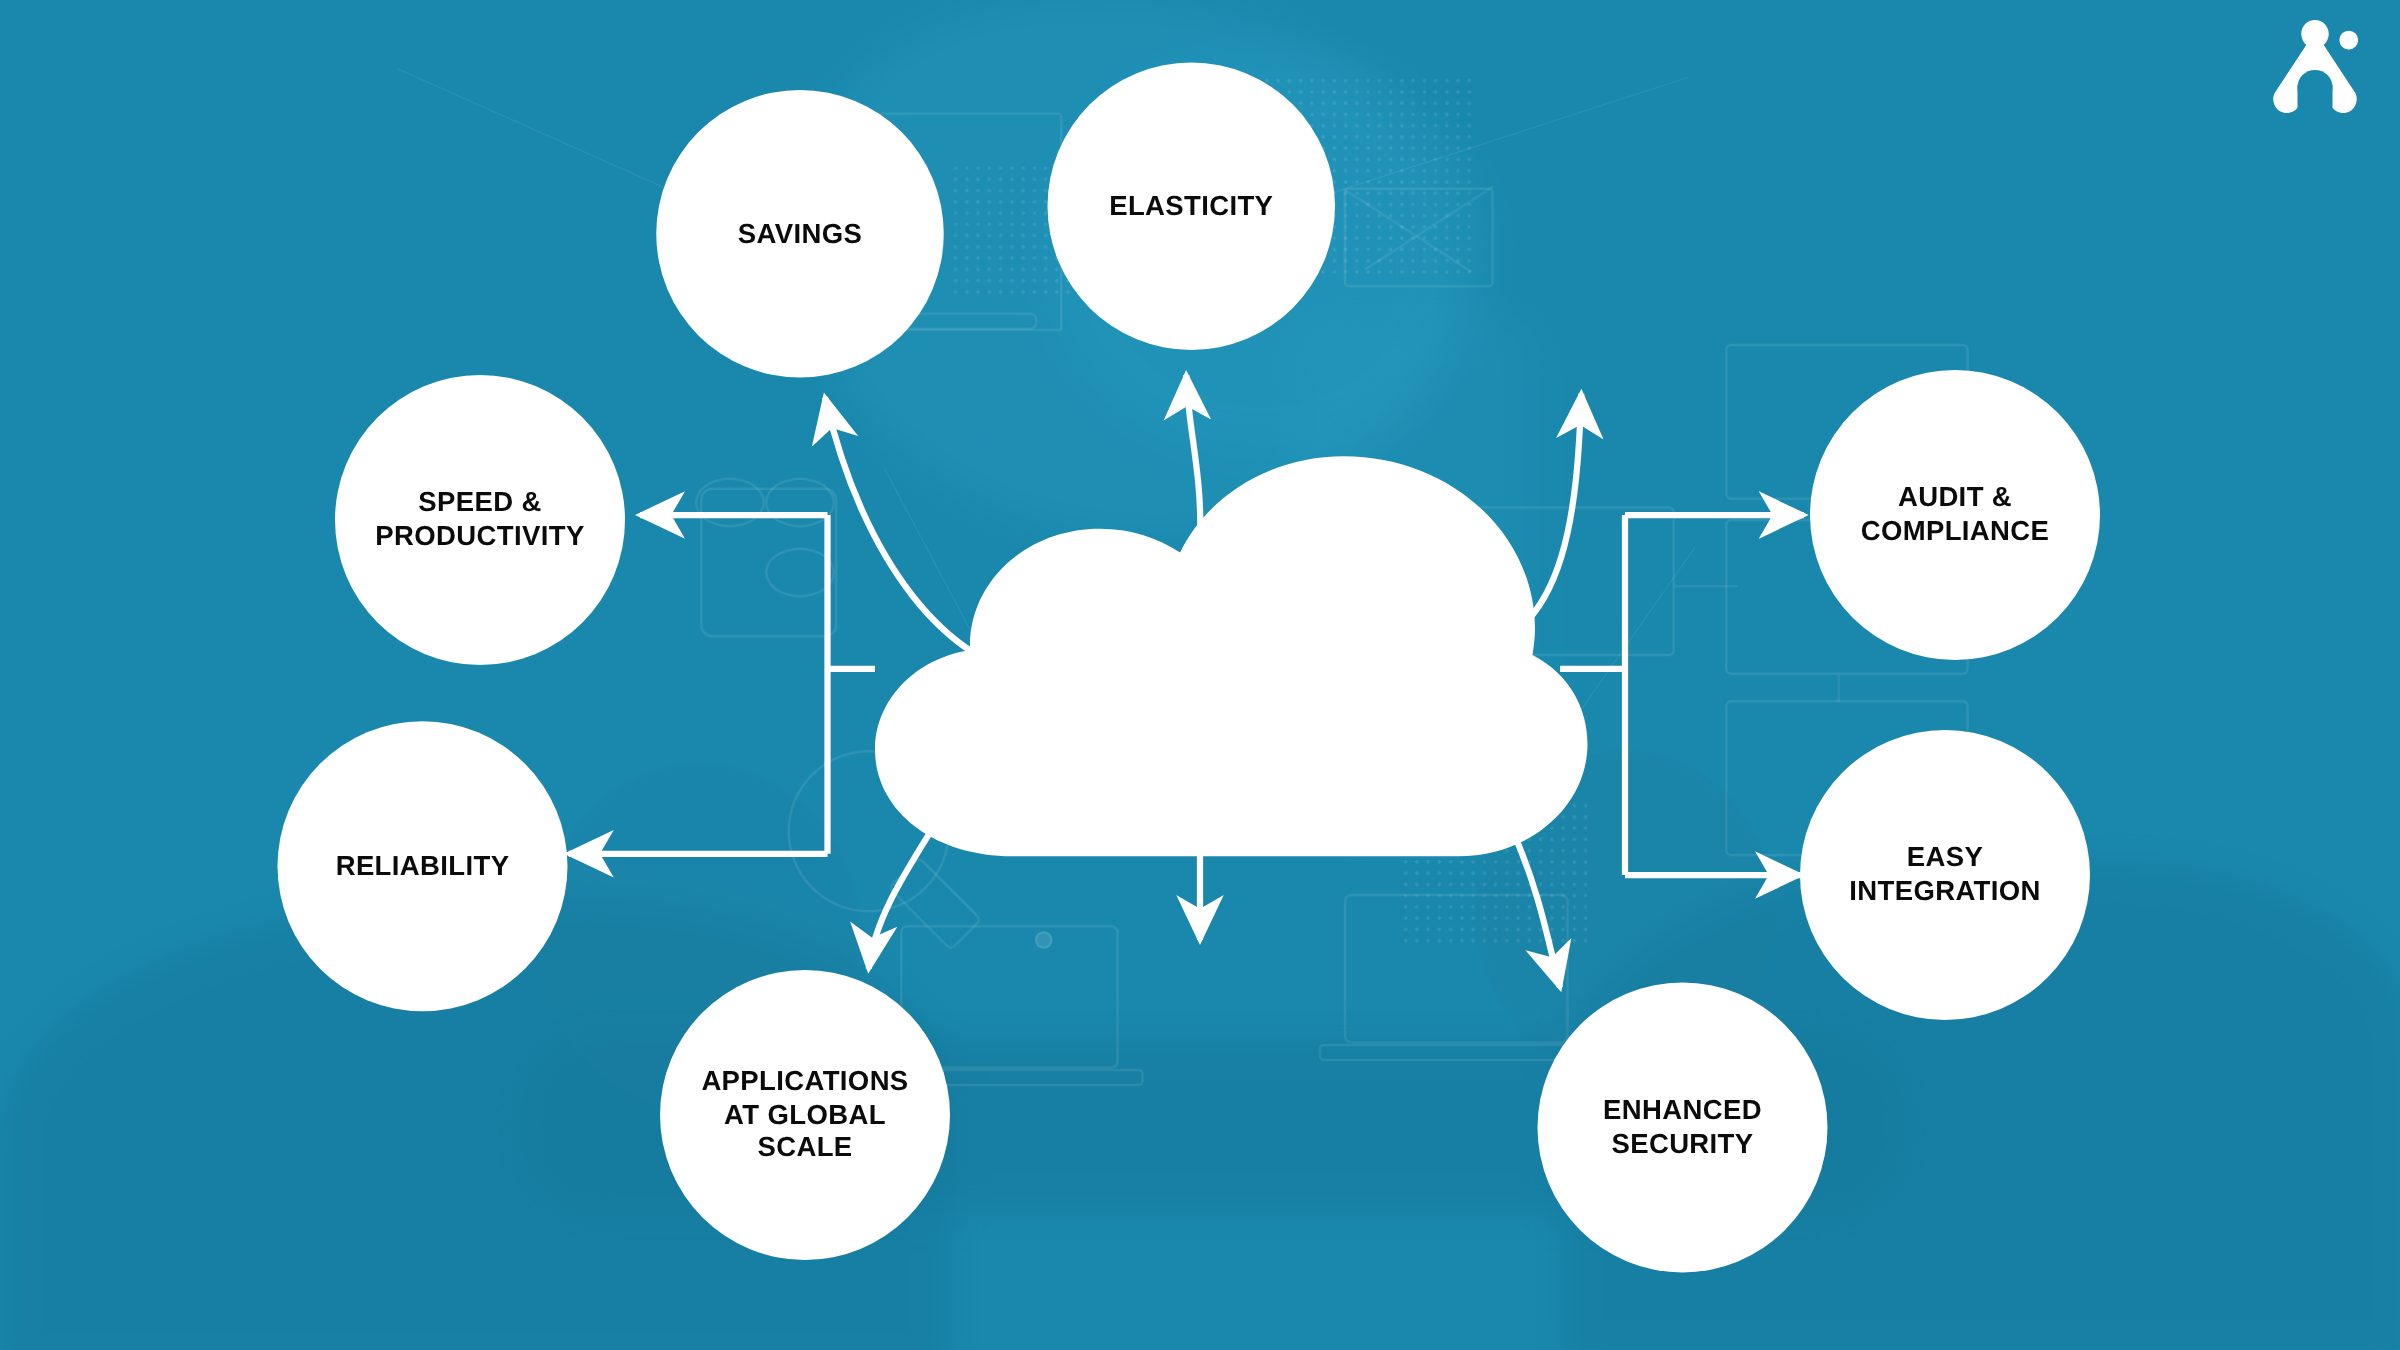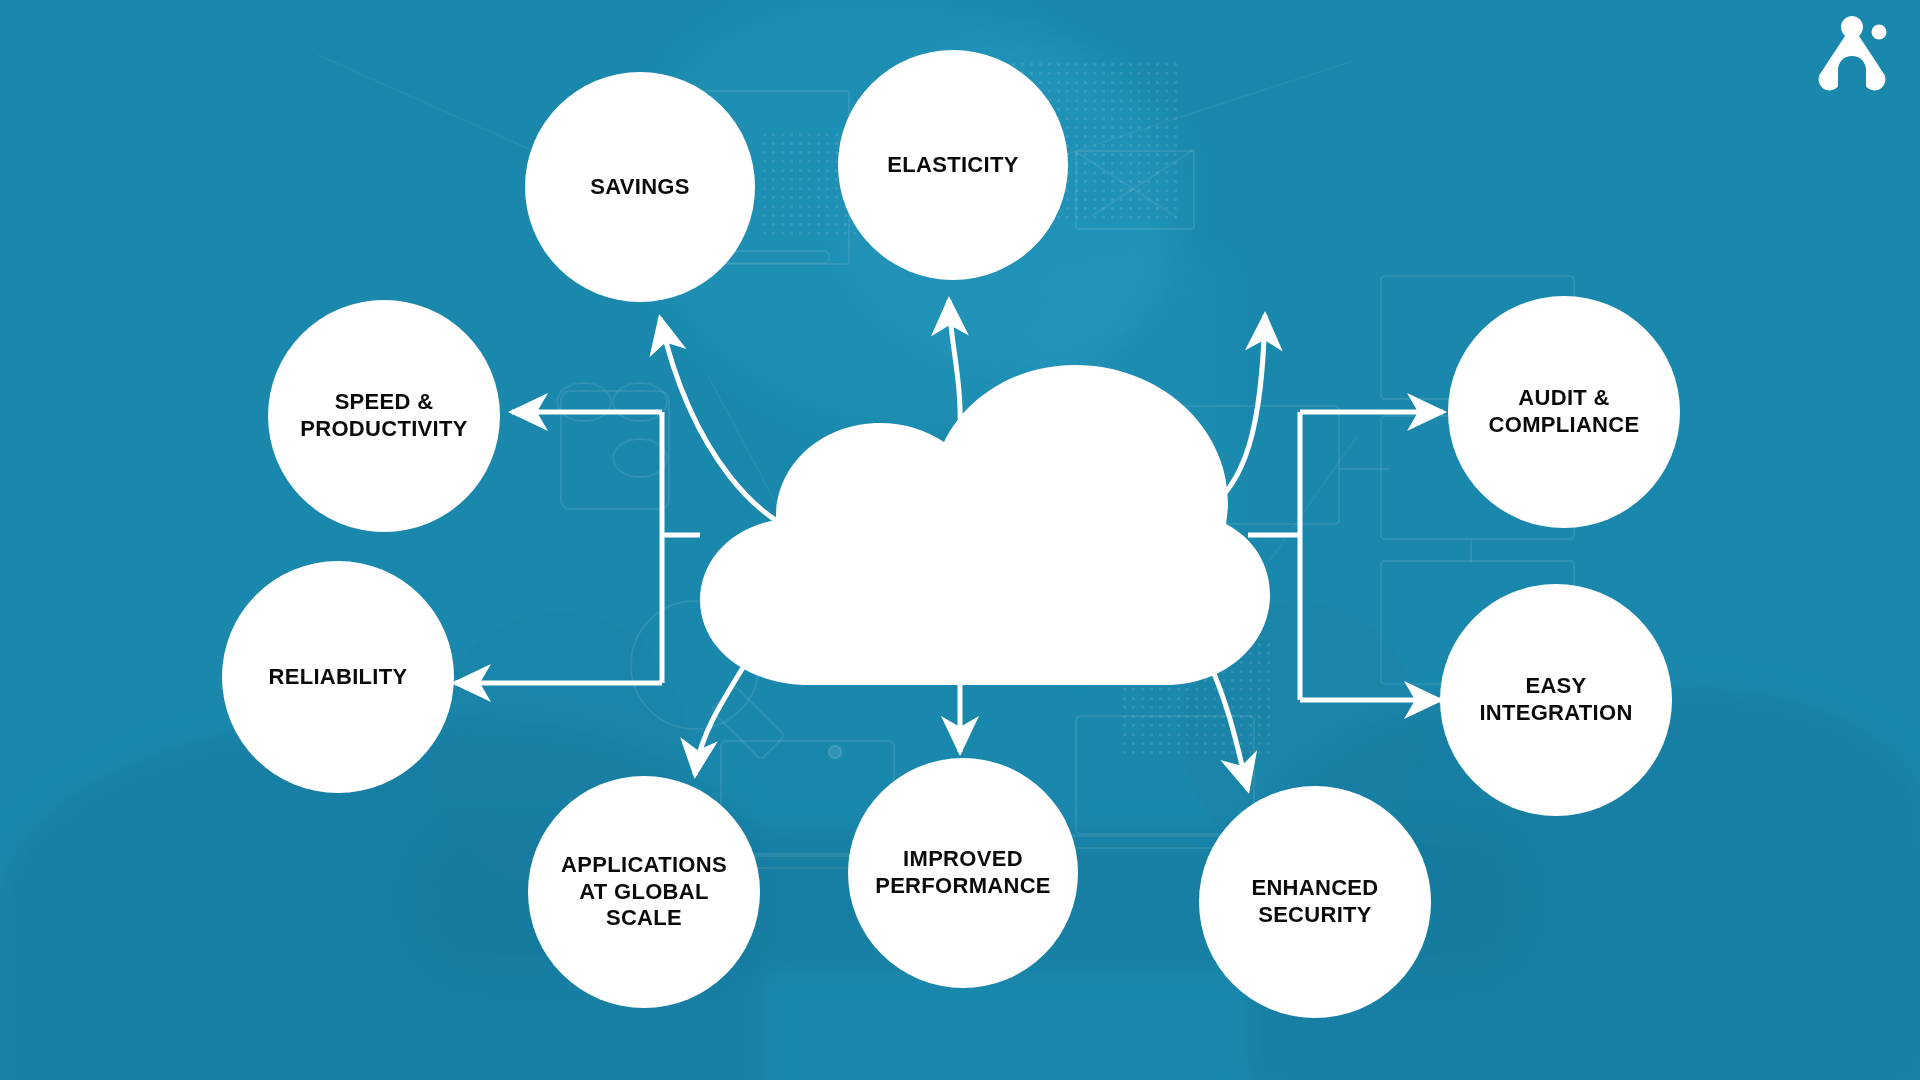--- a/index.html
+++ b/index.html
@@ -224,46 +224,42 @@
   <div class="node" style="left:838px; top:50px; width:230px; height:230px;">
     <span class="node-label">ELASTICITY</span>
   </div>
 
 
   <div class="node" style="left:268px; top:300px; width:232px; height:232px;">
     <span class="node-label">SPEED &amp;
 PRODUCTIVITY</span>
   </div>
 
-  <div class="node" style="left:222px; top:561px; width:232px; height:232px;">
+  <div class="node" style="left:222px; top:577px; width:232px; height:232px;">
     <span class="node-label">RELIABILITY</span>
   </div>
 
   <div class="node" style="left:1440px; top:584px; width:232px; height:232px;">
     <span class="node-label">EASY
 INTEGRATION</span>
   </div>
 
   <div class="node" style="left:1448px; top:296px; width:232px; height:232px;">
     <span class="node-label">AUDIT &amp;
 COMPLIANCE</span>
   </div>
 
   <div class="node" style="left:528px; top:776px; width:232px; height:232px;text-align:center;">
     <span class="node-label">APPLICATIONS
 AT GLOBAL
 SCALE</span>
   </div>
 
-  <div class="node" style="left:848px; top:758px; width:230px; height:230px;">
-    <span class="node-label">IMPROVED
-PERFORMANCE</span>
-  </div>
-
-  <div class="node" style="left:1199px; top:786px; width:232px; height:232px;">
+
+  <div class="node" style="left:1230px; top:786px; width:232px; height:232px;">
     <span class="node-label">ENHANCED
 SECURITY</span>
   </div>
 
   <svg id="logo" viewBox="0 0 92 88">
     <path d="M 46 8
              C 52 8 57 13 57 19
              C 57 23 55 26 53 28
              L 78 66
              C 81 71 79 78 74 81

